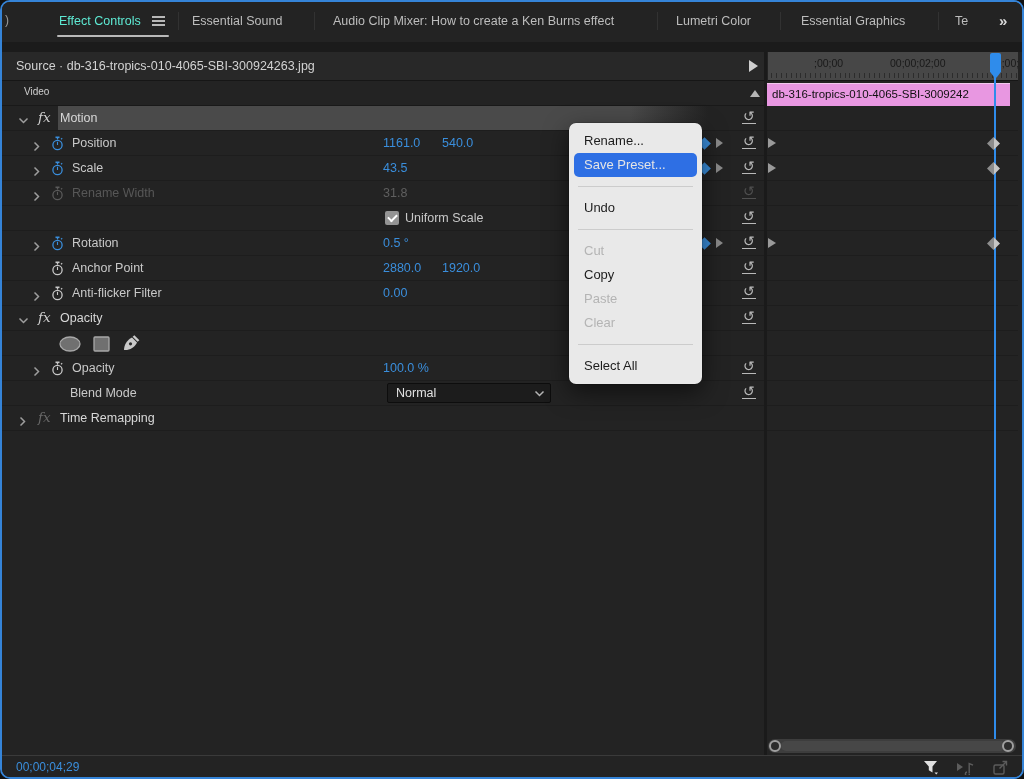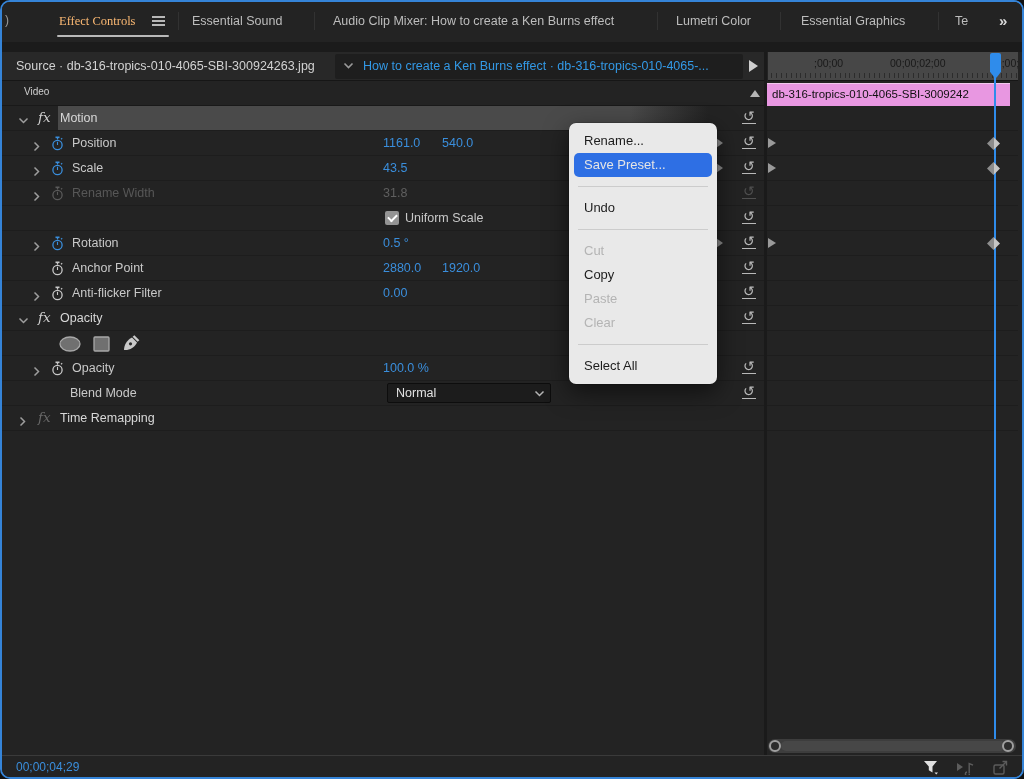--- a/index.html
+++ b/index.html
@@ -3,21 +3,21 @@
 <meta charset="utf-8">
 <style>
   html,body{margin:0;padding:0;background:#111;font-family:"Liberation Sans",sans-serif;}
   *{box-sizing:border-box;}
   .screen{position:relative;width:1024px;height:779px;background:#232323;border:2px solid #3584d8;
           border-radius:10px;overflow:hidden;font-family:"Liberation Sans",sans-serif;}
   
   .tabbar{position:absolute;left:0;top:0;width:100%;height:40px;background:#232323;}
   .partial-tab{position:absolute;left:3px;top:11px;color:#9a9a9a;font-size:12px;}
   .tab{position:absolute;top:12px;font-size:12.5px;color:#bdbdbd;white-space:nowrap;cursor:default;}
-  .tab.active{color:#fdba74;font-family:Liberation Serif, serif;}
+  .tab.active{color:#5eead4;}
   .tab-underline{position:absolute;left:55px;top:33px;width:112px;height:2px;background:#b9b9b9;border-radius:1px;}
   .hamburger{position:absolute;left:150px;top:14px;width:13px;height:11px;}
   .hamburger span{display:block;height:1.5px;background:#b8b8b8;margin-bottom:2.5px;}
   .tabdiv{position:absolute;top:10px;width:1px;height:18px;background:#323232;}
   .overflow{position:absolute;left:997px;top:10px;color:#d9d9d9;font-size:15px;font-weight:bold;letter-spacing:-2px;}
   .bargap{position:absolute;left:0;top:40px;width:100%;height:10px;background:#1b1b1b;}
   
   .srcrow{position:absolute;left:0;top:50px;width:763px;height:29px;background:#282828;border-bottom:1px solid #161616;}
   .srclabel{position:absolute;left:14px;top:7px;font-size:12.5px;color:#d2d2d2;white-space:nowrap;}
   .srcfield{position:absolute;left:333px;top:2px;width:408px;height:25px;background:#1e1e1e;border-radius:2px;}
@@ -72,21 +72,21 @@
   .masks{position:absolute;left:56px;top:3px;display:flex;gap:10px;align-items:center;}
   
   .divider-v{position:absolute;left:762px;top:50px;width:3px;height:703px;background:#1a1a1a;}
   .scroll-track{position:absolute;left:766px;top:737px;width:248px;height:14px;background:#3d3d3d;border-radius:7px;}
   .scroll-bar{position:absolute;left:779px;top:739px;width:224px;height:10px;background:#474747;border-radius:5px;}
   .scroll-knob{position:absolute;top:738px;width:12px;height:12px;border:2px solid #9f9f9f;border-radius:50%;background:#2c2c2c;}
   .statusbar{position:absolute;left:0;top:753px;width:100%;height:24px;background:#232323;border-top:1px solid #3a3a3a;}
   .timecode{position:absolute;left:14px;top:4px;font-size:12px;color:#3a8edc;}
   .sicons{position:absolute;right:12px;top:2px;display:flex;gap:16px;align-items:center;}
   
-  .menu{position:absolute;left:567px;top:121px;width:148px;background:#e9e9e9;border-radius:7px;
+  .menu{position:absolute;left:567px;top:121px;width:133px;background:#e9e9e9;border-radius:7px;
         padding:6px 0;box-shadow:0 8px 24px rgba(0,0,0,.55),0 0 0 0.5px rgba(0,0,0,.25);z-index:50;}
   .menu-item{position:relative;height:24px;line-height:24px;margin:0 5px;padding-left:10px;border-radius:5px;
              font-size:13px;color:#1c1c1c;white-space:nowrap;}
   .menu-item.highlighted{background:#2e6fe4;color:#e5e5e5;}
   .menu-item.disabled{color:#b4b4b4;}
   .menu-sep{height:1px;background:#cccccc;margin:9px 9px;}
 </style>
 </head>
 <body>
 
@@ -112,26 +112,20 @@
         <span></span>
         <span></span>
         <span></span>
       </div>
     <div class="overflow">»</div>
   </div>
   <div class="bargap"></div>
 
   <div class="srcrow">
     <span class="srclabel">Source · db-316-tropics-010-4065-SBI-300924263.jpg</span>
-    <div class="srcfield">
-      <svg class="srcchev" width="11" height="8" viewBox="0 0 11 8">
-          <polyline points="1.5,1.5 5.5,5.5 9.5,1.5" fill="none" stroke="#9a9a9a" stroke-width="1.6"></polyline>
-        </svg>
-      <span class="link">How to create a Ken Burns effect · db-316-tropics-010-4065-...</span>
-    </div>
     <div class="playbtn"></div>
   </div>
 
   <div class="ruler">
       <div id="rulerticks">
         <div class="tick" style="left: 3px;"></div>
         <div class="tick" style="left: 7.9px;"></div>
         <div class="tick" style="left: 12.8px;"></div>
         <div class="tick" style="left: 17.7px;"></div>
         <div class="tick" style="left: 22.6px;"></div>

